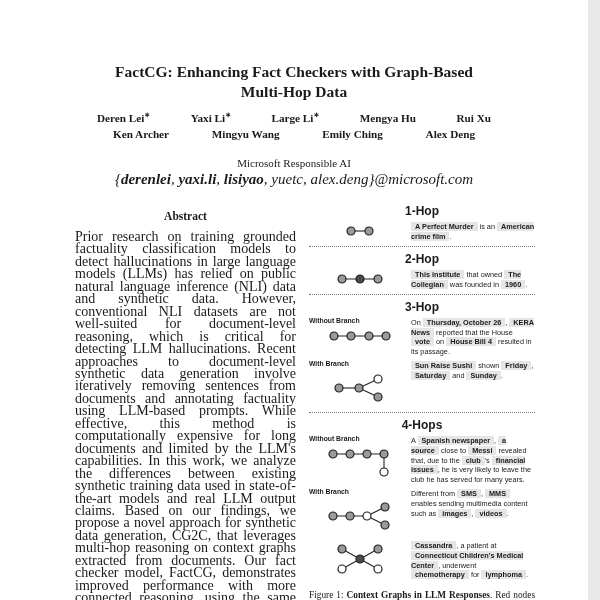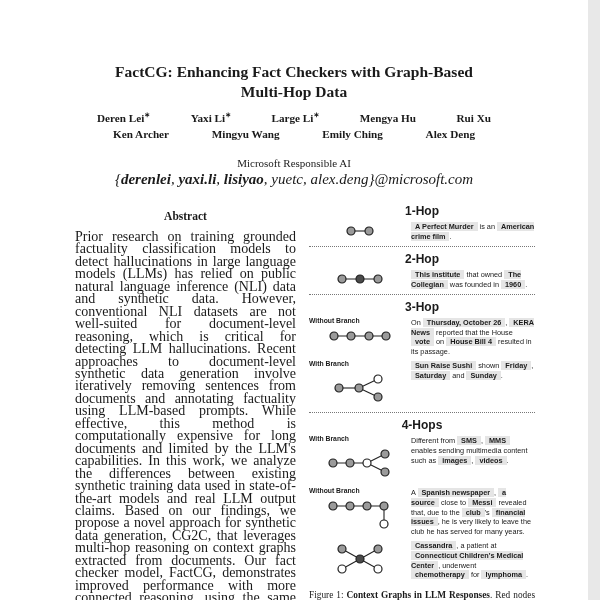--- a/index.html
+++ b/index.html
@@ -146,52 +146,52 @@
           </svg>
         </div>
       </div>
       <div class="fig-text"><span class="hl">Sun Raise Sushi</span><span> shown </span><span class="hl">Friday</span><span>, </span><span class="hl">Saturday</span><span> and </span><span class="hl">Sunday</span><span>.</span></div>
     </div>
     <div class="dotted-sep"></div>
 
     <div class="hop-heading">4-Hops</div>
     <div class="fig-row">
       <div class="fig-left">
+        <div class="branch-label">Without Branch</div>
+        <div class="graph-wrap">
+          <svg width="66" height="32" viewBox="0 0 66 32">
+            <line x1="6" y1="7" x2="57" y2="7"></line>
+              <line x1="57" y1="7" x2="57" y2="25"></line>
+            <circle class="n" cx="6" cy="7" r="4"></circle>
+              <circle class="n" cx="23" cy="7" r="4"></circle>
+              <circle class="n" cx="40" cy="7" r="4"></circle>
+              <circle class="n" cx="57" cy="7" r="4"></circle>
+              <circle class="no" cx="57" cy="25" r="4"></circle>
+          </svg>
+        </div>
+      </div>
+      <div class="fig-text"><span>A </span><span class="hl">Spanish newspaper</span><span>, </span><span class="hl">a source</span><span> close to </span><span class="hl">Messi</span><span> revealed that, due to the </span><span class="hl">club</span><span>'s </span><span class="hl">financial issues</span><span>, he is very likely to leave the club he has served for many years.</span></div>
+    </div>
+    <div class="fig-row">
+      <div class="fig-left">
         <div class="branch-label">With Branch</div>
         <div class="graph-wrap">
           <svg width="66" height="32" viewBox="0 0 66 32">
             <line x1="6" y1="16" x2="40" y2="16"></line>
               <line x1="40" y1="16" x2="58" y2="7"></line>
               <line x1="40" y1="16" x2="58" y2="25"></line>
             <circle class="n" cx="6" cy="16" r="4"></circle>
               <circle class="n" cx="23" cy="16" r="4"></circle>
               <circle class="no" cx="40" cy="16" r="4"></circle>
               <circle class="n" cx="58" cy="7" r="4"></circle>
               <circle class="n" cx="58" cy="25" r="4"></circle>
           </svg>
         </div>
       </div>
       <div class="fig-text"><span>Different from </span><span class="hl">SMS</span><span>, </span><span class="hl">MMS</span><span> enables sending multimedia content such as </span><span class="hl">images</span><span>, </span><span class="hl">videos</span><span>.</span></div>
-    </div>
-    <div class="fig-row">
-      <div class="fig-left">
-        <div class="branch-label">Without Branch</div>
-        <div class="graph-wrap">
-          <svg width="66" height="32" viewBox="0 0 66 32">
-            <line x1="6" y1="7" x2="57" y2="7"></line>
-              <line x1="57" y1="7" x2="57" y2="25"></line>
-            <circle class="n" cx="6" cy="7" r="4"></circle>
-              <circle class="n" cx="23" cy="7" r="4"></circle>
-              <circle class="n" cx="40" cy="7" r="4"></circle>
-              <circle class="n" cx="57" cy="7" r="4"></circle>
-              <circle class="no" cx="57" cy="25" r="4"></circle>
-          </svg>
-        </div>
-      </div>
-      <div class="fig-text"><span>A </span><span class="hl">Spanish newspaper</span><span>, </span><span class="hl">a source</span><span> close to </span><span class="hl">Messi</span><span> revealed that, due to the </span><span class="hl">club</span><span>'s </span><span class="hl">financial issues</span><span>, he is very likely to leave the club he has served for many years.</span></div>
     </div>
     <div class="fig-row">
       <div class="fig-left">
         <div class="graph-wrap">
           <svg width="54" height="32" viewBox="0 0 54 32">
             <line x1="9" y1="6" x2="27" y2="16"></line>
               <line x1="9" y1="26" x2="27" y2="16"></line>
               <line x1="45" y1="6" x2="27" y2="16"></line>
               <line x1="45" y1="26" x2="27" y2="16"></line>
             <circle class="n" cx="9" cy="6" r="4"></circle>

